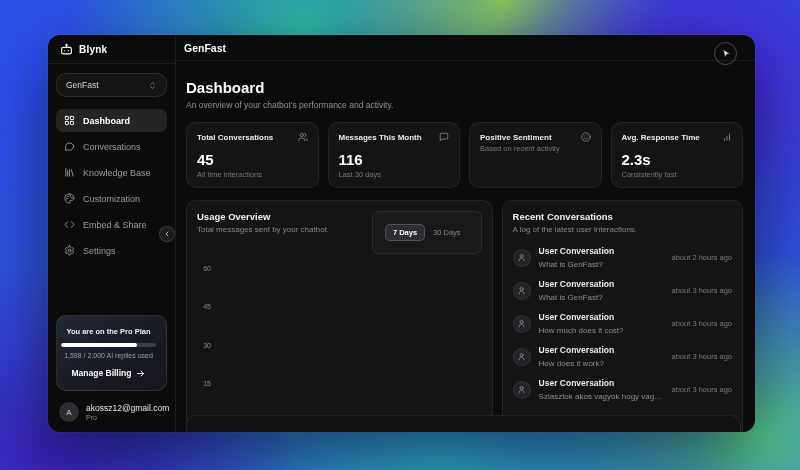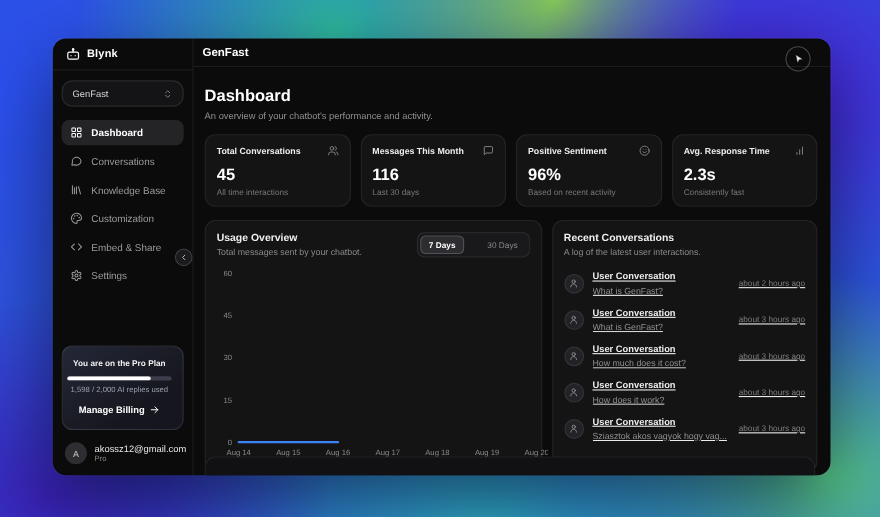--- a/index.html
+++ b/index.html
@@ -79,28 +79,28 @@
   .stat-head { display:flex; align-items:center; justify-content:space-between; }
   .stat-label { font-size:8px; font-weight:bold; color:#ededed; }
   .stat-head svg { width:10px; height:10px; color:#8a8a8a; flex:none; }
   .stat-value { font-size:15px; font-weight:bold; color:#fff; margin-top:9px; }
   .stat-sub { font-size:7.5px; color:#787878; margin-top:2px; }
   .panels { margin-top:12px; display:grid; grid-template-columns:1.27fr 1fr; gap:9px; height:206px; }
   .panel { display:flex; flex-direction:column; min-width:0; }
   .panel-head { padding:10px 10px 0 10px; display:flex; justify-content:space-between; align-items:flex-start; }
   .panel-title { font-size:9.5px; font-weight:bold; color:#f0f0f0; }
   .panel-sub { font-size:8px; color:#8a8a8a; margin-top:3px; }
-  .range-toggle { display:flex; gap:13px; background:#19191b; border:1px solid rgba(255,255,255,.07);
-    border-radius:7px; padding:2px; }
+  .range-toggle { display:flex; gap:0; background:#19191b; border:1px solid rgba(255,255,255,.07);
+    border-radius:7px; padding:12px; }
   .range-btn { font-family:inherit; font-size:7.5px; padding:3px 7px; border-radius:5px; border:1px solid transparent;
     background:transparent; color:#8a8a8a; cursor:pointer; white-space:nowrap; }
   .range-btn.active { background:#2d2d31; border-color:rgba(255,255,255,.18); color:#fff; font-weight:bold; }
   .chart-box { flex:1; padding:4px 8px 6px 6px; min-height:0; }
   .recent-list { padding:2px 10px 0 10px; }
-  .recent-row { display:flex; align-items:center; gap:8px; margin-top:10px; cursor:pointer;text-decoration:underline; }
+  .recent-row { display:flex; align-items:center; gap:8px; margin-top:10px; cursor:pointer; }
   .recent-avatar { width:18px; height:18px; border-radius:50%; background:#232327;
     border:1px solid rgba(255,255,255,.08); display:flex; align-items:center; justify-content:center;
     color:#9a9a9a; flex:none; }
   .recent-avatar svg { width:9px; height:9px; }
   .recent-texts { flex:1; min-width:0; }
   .recent-title { font-size:8.5px; font-weight:bold; color:#ededed; }
   .recent-msg { font-size:8px; color:#8f8f8f; margin-top:4px; white-space:nowrap; overflow:hidden;
     text-overflow:ellipsis; }
   .recent-time { font-size:7.5px; color:#7d7d7d; white-space:nowrap; }
   .partial-card { margin:9px 2px 0 0; height:40px; background:#111113; }
@@ -252,21 +252,20 @@
           <div class="card stat-card">
             <div class="stat-head">
               <span class="stat-label">Positive Sentiment</span>
               <svg viewBox="0 0 24 24" fill="none" stroke="currentColor" stroke-width="2" stroke-linecap="round" stroke-linejoin="round">
                 <circle cx="12" cy="12" r="10"></circle>
                 <path d="M8 14s1.5 2 4 2 4-2 4-2"></path>
                 <line x1="9" y1="9" x2="9.01" y2="9"></line>
                 <line x1="15" y1="9" x2="15.01" y2="9"></line>
               </svg>
             </div>
-            <div class="stat-value">96%</div>
             <div class="stat-sub">Based on recent activity</div>
           </div>
           <div class="card stat-card">
             <div class="stat-head">
               <span class="stat-label">Avg. Response Time</span>
               <svg viewBox="0 0 24 24" fill="none" stroke="currentColor" stroke-width="2" stroke-linecap="round" stroke-linejoin="round">
                 <line x1="6" y1="20" x2="6" y2="16"></line>
                 <line x1="12" y1="20" x2="12" y2="10"></line>
                 <line x1="18" y1="20" x2="18" y2="4"></line>
               </svg>

